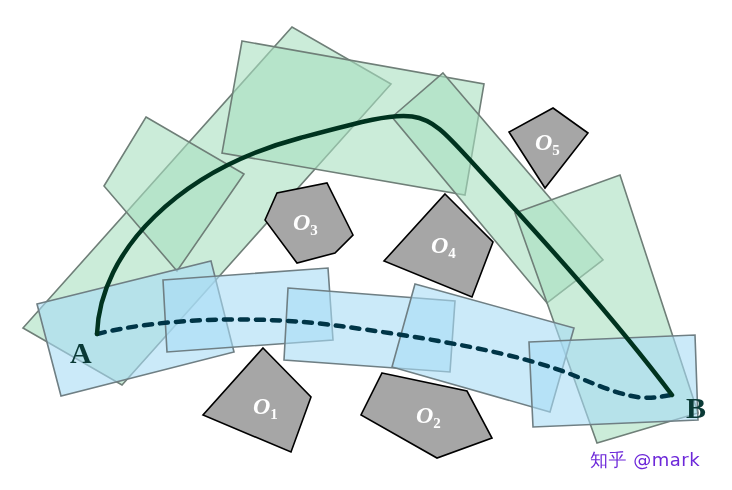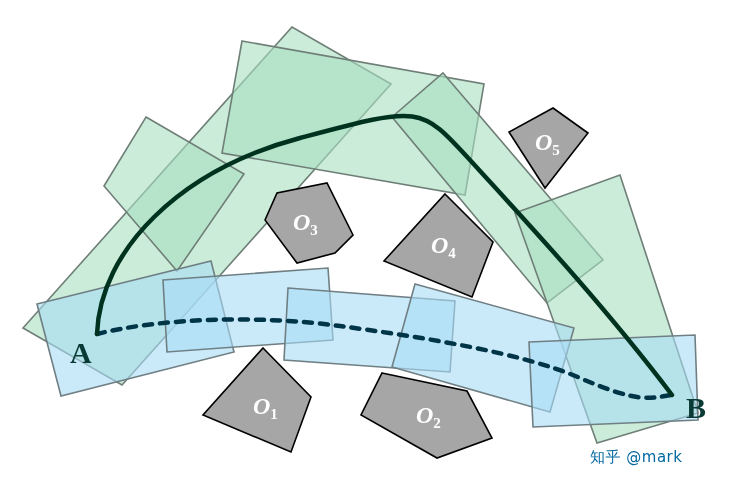--- a/index.html
+++ b/index.html
@@ -6,21 +6,21 @@
   body { width: 732px; height: 490px; overflow: hidden; position: relative; }
   #canvas { position: absolute; left: 0; top: 0; width: 732px; height: 490px; }
   .corridor-green { fill: #a8dfc0; fill-opacity: 0.6; stroke: #6f7f78; stroke-width: 1.6; }
   .corridor-blue  { fill: #a9dcf5; fill-opacity: 0.6; stroke: #6f7f84; stroke-width: 1.6; }
   .obstacle { fill: #a6a6a6; stroke: #000000; stroke-width: 1.6; stroke-linejoin: miter; }
   .obstacle-label { font-family: "Liberation Serif", serif; font-style: italic; font-weight: bold; fill: #ffffff; font-size: 24px; }
   .obstacle-sub { font-family: "Liberation Serif", serif; font-style: normal; font-weight: bold; fill: #ffffff; font-size: 15px; }
   .endpoint-label { font-family: "Liberation Serif", serif; font-weight: bold; fill: #0a3a36; font-size: 30px; }
   .path-solid { fill: none; stroke: #00331f; stroke-width: 4.5; stroke-linecap: round; }
   .path-dashed { fill: none; stroke: #003547; stroke-width: 4.5; stroke-linecap: round; stroke-dasharray: 8 8; }
-  .watermark { position: absolute; left: 590px; top: 448px; font-family: "DejaVu Sans", sans-serif; font-size: 15px; color: #0369a1; letter-spacing: 0.5px; }
+  .watermark { position: absolute; left: 590px; top: 448px; font-family: "DejaVu Sans", sans-serif; font-size: 18px; color: #6d28d9; letter-spacing: 0.5px; }
 </style>
 </head>
 <body>
 
 <svg id="canvas" width="732" height="490" viewBox="0 0 732 490" xmlns="http://www.w3.org/2000/svg">
   <g>
     <polygon class="corridor-green" points="23,328 292,27 391,84 122,385"></polygon>
     <polygon class="corridor-green" points="146,117 244,174 177,271 104,186"></polygon>
     <polygon class="corridor-green" points="242,41 484,84 465,195 222,153"></polygon>
     <polygon class="corridor-green" points="443,73 603,260 547,303 392,117"></polygon>

